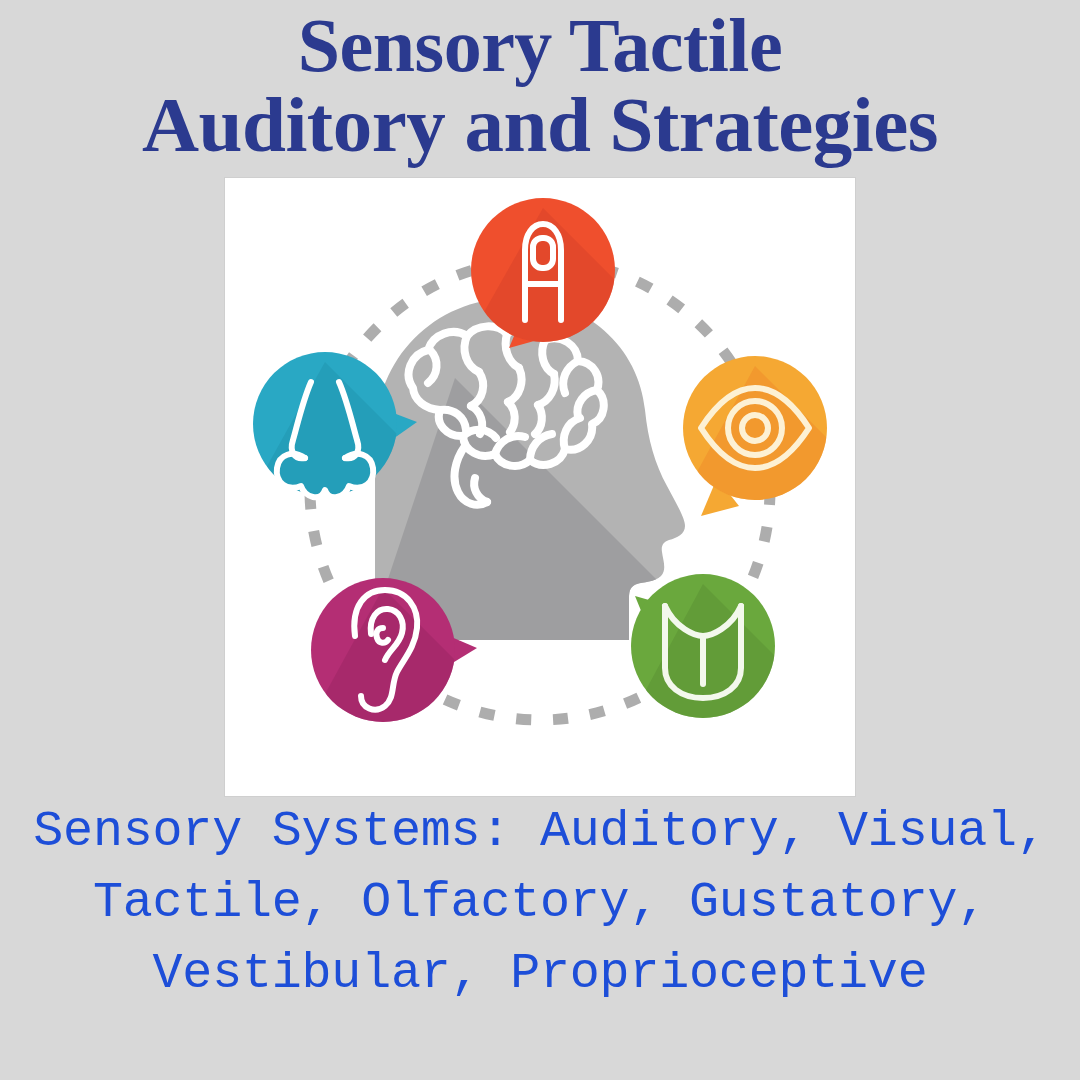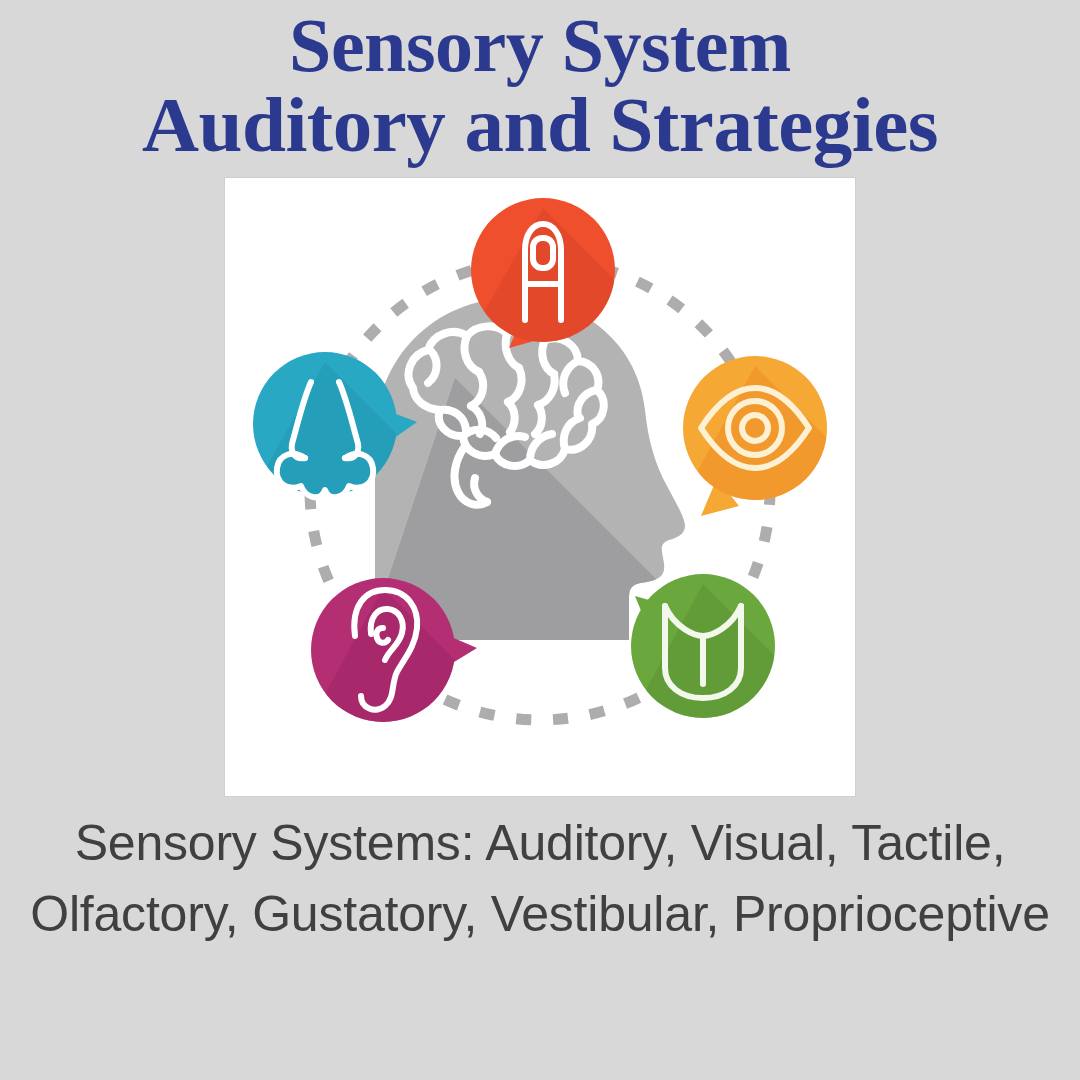--- a/index.html
+++ b/index.html
@@ -50,37 +50,36 @@
   }
   .figure-svg {
     display: block;
     width: 630px;
     height: 618px;
   }
 
   
   .caption {
     width: 1064px;
-    margin-top: 12px;
     text-align: center;
-    color: #404040;
-    font-family: Liberation Sans, sans-serif;
+    color: #1d4ed8;
+    font-family: Liberation Mono, monospace;
     font-weight: 400;
     font-size: 50px;
     line-height: 1.42;
     letter-spacing: -0.2px;
   }
 </style>
 </head>
 <body>
 
 <div class="poster">
 
   <div class="title-block">
-    <span class="title-line-1">Sensory System</span>
+    <span class="title-line-1">Sensory Tactile</span>
     <span class="title-line-2">Auditory and Strategies</span>
   </div>
 
   <div class="figure-wrap">
     <svg class="figure-svg" viewBox="0 0 630 618" xmlns="http://www.w3.org/2000/svg">
 
       <rect x="0" y="0" width="630" height="618" fill="#ffffff"></rect>
 
       <circle cx="315" cy="312" r="230" fill="none" stroke="#adadad" stroke-width="11" stroke-dasharray="15 22" stroke-linecap="butt"></circle>
 

